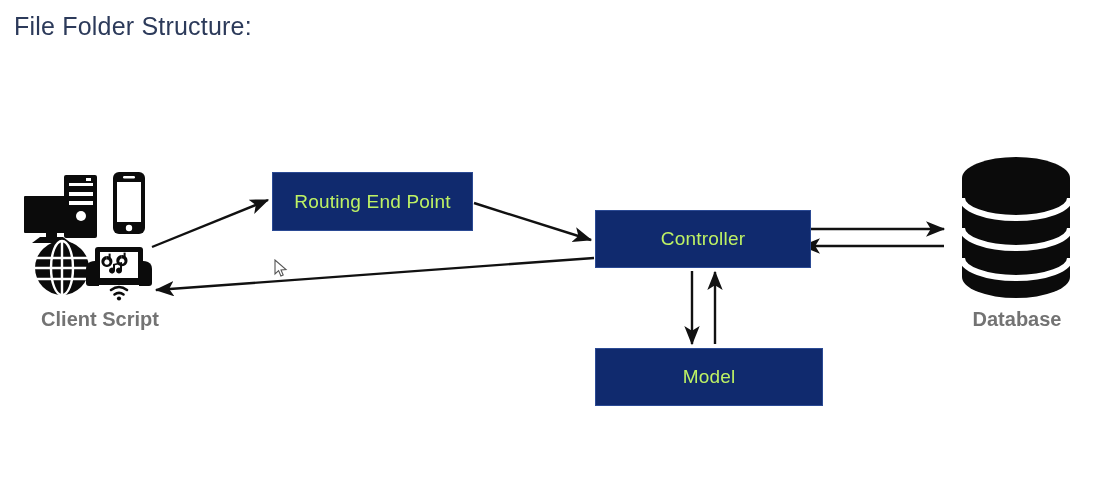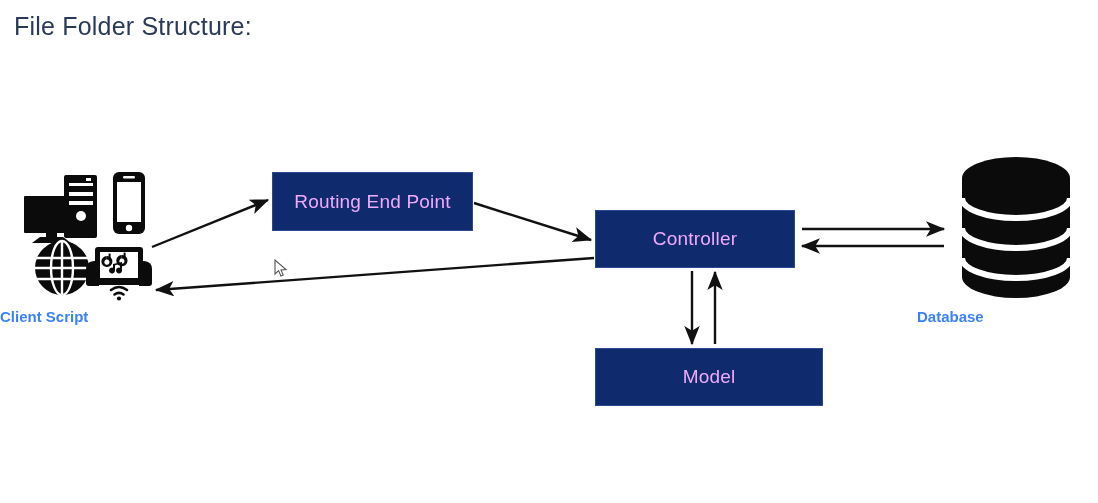--- a/index.html
+++ b/index.html
@@ -25,40 +25,40 @@
     font-size: 25px;
     color: #2c3a5a;
     letter-spacing: 0.2px;
     white-space: nowrap;
   }
   
   .proc-box {
     position: absolute;
     background: #102a6e;
     border: 1px solid #2b4a94;
-    color: #f0abfc;
+    color: #bef264;
     display: flex;
     align-items: center;
     justify-content: center;
     font-size: 19px;
     letter-spacing: 0.2px;
     box-sizing: border-box;
   }
   #box-routing { left: 272px; top: 172px; width: 201px; height: 59px; }
-  #box-controller { left: 595px; top: 210px; width: 200px; height: 58px; }
+  #box-controller { left: 595px; top: 210px; width: 216px; height: 58px; }
   #box-model { left: 595px; top: 348px; width: 228px; height: 58px; }
 
   
   .node-label {
     position: absolute;
-    font-size: 15px;
+    font-size: 20px;
     font-weight: bold;
-    color: #3b82f6;
+    color: #737373;
     white-space: nowrap;
-    text-align: left;
+    text-align: center;
   }
   #label-client { left: 0px; top: 308px; width: 200px; }
   #label-database { left: 917px; top: 308px; width: 200px; }
 
   
   #arrow-layer, #icon-layer {
     position: absolute;
     left: 0;
     top: 0;
     width: 1098px;

